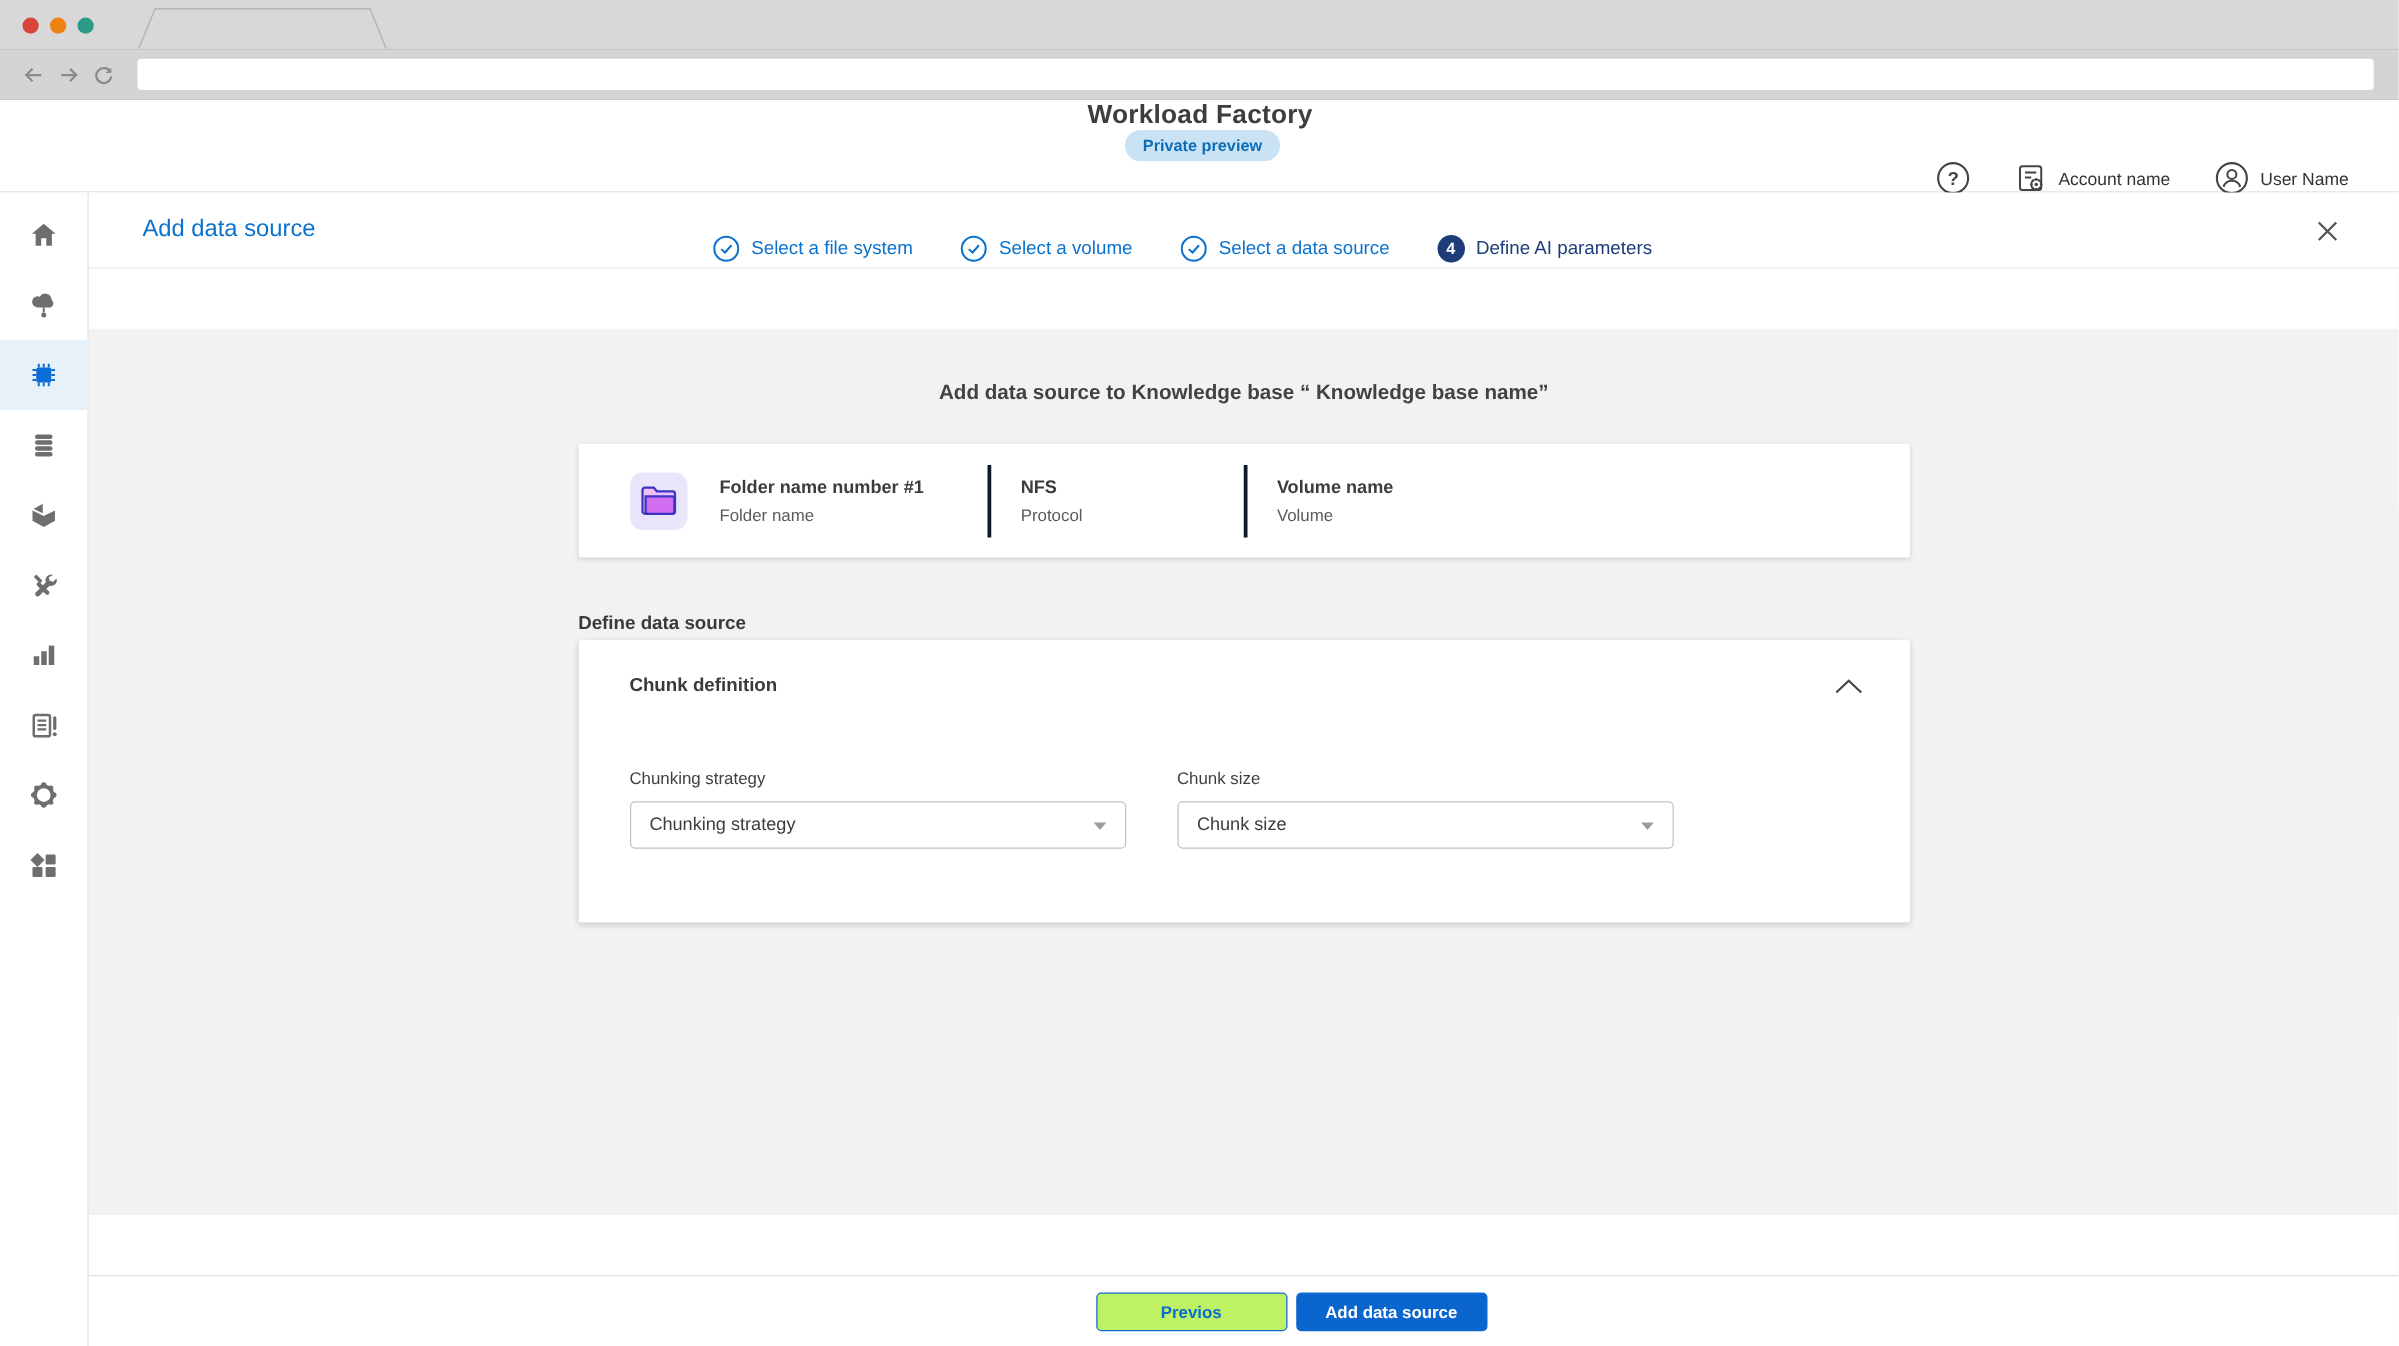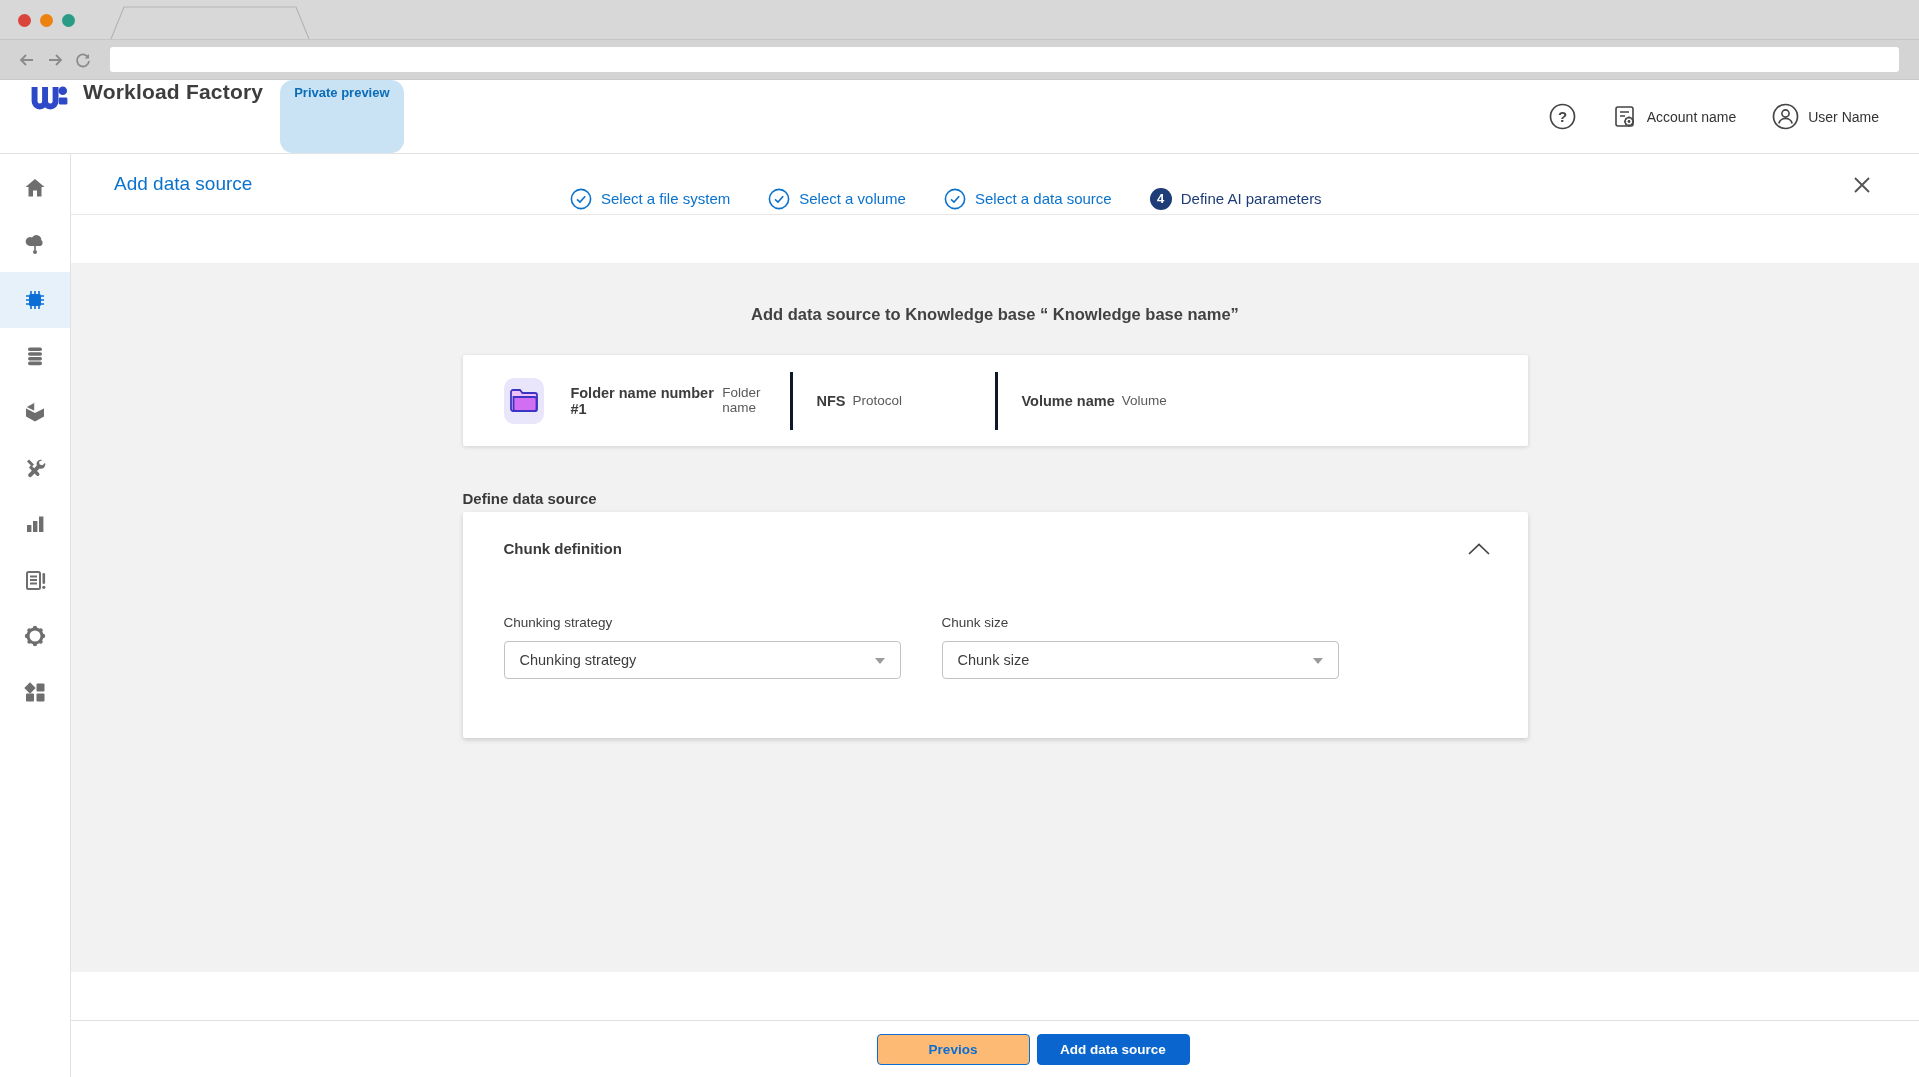--- a/index.html
+++ b/index.html
@@ -10,21 +10,21 @@
   .chrome-top { position:relative; height:40px; background:#d8d8d8; border-bottom:1px solid #c6c6c6; }
   .traffic { position:absolute; top:14px; left:18px; display:flex; gap:9px; }
   .light { width:13px; height:13px; border-radius:50%; }
   .light.red{ background:#d9453a; } .light.orange{ background:#ee8211; } .light.green{ background:#2a9c86; }
   .tab-shape { position:absolute; left:110px; bottom:0; }
   .chrome-toolbar { height:40px; background:#d4d4d4; display:flex; align-items:center; padding:0 20px 0 16px; gap:6px; border-bottom:1px solid #c9c9c9; }
   .nav-ic { width:22px; height:22px; display:flex; align-items:center; justify-content:center; color:#8b8b8b; }
   .urlbar { flex:1; height:25px; background:#fff; border-radius:3px; margin-left:10px; border:none; outline:none; padding:0 10px; font-size:13px; color:#444; }
 
   
-  .app-header { height:74px; background:#fff; display:flex; padding:0 40px 0 28px; border-bottom:1px solid #e2e2e2; }
+  .app-header { height:74px; background:#fff; display:flex; align-items:center; padding:0 40px 0 28px; border-bottom:1px solid #e2e2e2;flex-direction:column; }
   .logo { width:42px; height:40px; }
   .app-name { font-size:21px; font-weight:700; color:#3d3d3d; margin-left:13px; letter-spacing:.2px; }
   .preview-badge { margin-left:17px; background:#c9e3f5; color:#0b6db8; font-size:13px; font-weight:700; padding:5px 14px; border-radius:13px; }
   .header-right { margin-left:auto; display:flex; align-items:center; gap:36px; }
   .hr-group { display:flex; align-items:center; gap:9px; font-size:14px; color:#333; }
 
   
   .app-body { display:flex; height:923px; }
   .sidebar { width:71px; background:#fff; border-right:1px solid #e2e2e2; padding-top:6px; }
   .sb-item { width:70px; height:56px; display:flex; align-items:center; justify-content:center; cursor:pointer; }
@@ -44,40 +44,40 @@
   .close-btn { position:absolute; right:46px; top:20px; width:22px; height:22px; cursor:pointer; }
 
   
   .content { flex:1; background:#f2f2f2; overflow:hidden; }
   .kb-heading { text-align:center; margin-top:42px; font-size:16.5px; font-weight:700; color:#424242; }
   .container { width:1065px; margin:0 auto; }
   .summary-card { margin-top:31px; height:91px; background:#fff; border-radius:2px; box-shadow:0 1px 4px rgba(0,0,0,.14); display:flex; align-items:center; }
   .sc-first { display:flex; align-items:center; flex:0 0 327px; padding-left:41px; gap:26px; }
   .sc-col { border-left:3px solid #0f172a; height:58px; display:flex; flex-direction:column; justify-content:center; padding-left:24px; }
   .sc-col.c2{ flex:0 0 205px; } .sc-col.c3{ flex:0 0 242px; } .sc-col.c4{ flex:0 0 291px; }
-  .sc-texts { display:flex; gap:7px; }
+  .sc-texts { display:flex; flex-direction:column; gap:7px; }
   .sc-value { font-size:14.5px; font-weight:700; color:#3c3c3c; }
   .sc-label { font-size:13.5px; color:#5a5a5a; }
   .folder-tile { width:46px; height:46px; border-radius:10px; background:#e9e6fc; display:flex; align-items:center; justify-content:center; }
 
   .define-label { margin-top:44px; font-size:15px; font-weight:700; color:#3a3a3a; }
   .chunk-panel { margin-top:5px; height:226px; background:#fff; border-radius:2px; box-shadow:0 2px 5px rgba(0,0,0,.16); position:relative; }
   .panel-title { position:absolute; left:41px; top:28px; font-size:15px; font-weight:700; color:#3a3a3a; }
   .collapse-btn { position:absolute; right:36px; top:28px; width:26px; height:18px; cursor:pointer; }
   .fields { position:absolute; left:41px; top:103px; display:flex; gap:41px; }
   .field { width:397px; }
   .field-label { font-size:13.5px; color:#3f3f3f; margin-bottom:11px; }
   .select-box { position:relative; height:38px; border:1px solid #c2c2c2; border-radius:4px; background:#fff; display:flex; align-items:center; padding:0 15px; font-size:14.5px; color:#3d3d3d; cursor:pointer; }
   .caret { position:absolute; right:15px; top:16px; width:0; height:0; border-left:5px solid transparent; border-right:5px solid transparent; border-top:6px solid #9b9b9b; }
 
   
   .footer { flex:0 0 57px; background:#fff; border-top:1px solid #e0e0e0; display:flex; align-items:center; justify-content:center; }
   .footer-inner { display:flex; gap:7px; transform:translateX(38px); }
   .btn { height:31px; width:153px; border-radius:4px; font-size:13.5px; font-weight:700; display:flex; align-items:center; justify-content:center; cursor:pointer; font-family:"Liberation Sans", sans-serif; }
-  .btn-outline { background:#fdba74; border:1px solid #0a6dd1; color:#0a6dd1; }
+  .btn-outline { background:#bef264; border:1px solid #0a6dd1; color:#0a6dd1; }
   .btn-fill { background:#0a65cf; border:1px solid #0a65cf; color:#fff; }
 
   .g { fill:#6e6e6e; }
 </style>
 </head>
 <body>
 
 <div class="chrome-top">
   <div class="traffic">
     <div class="light red"></div>

